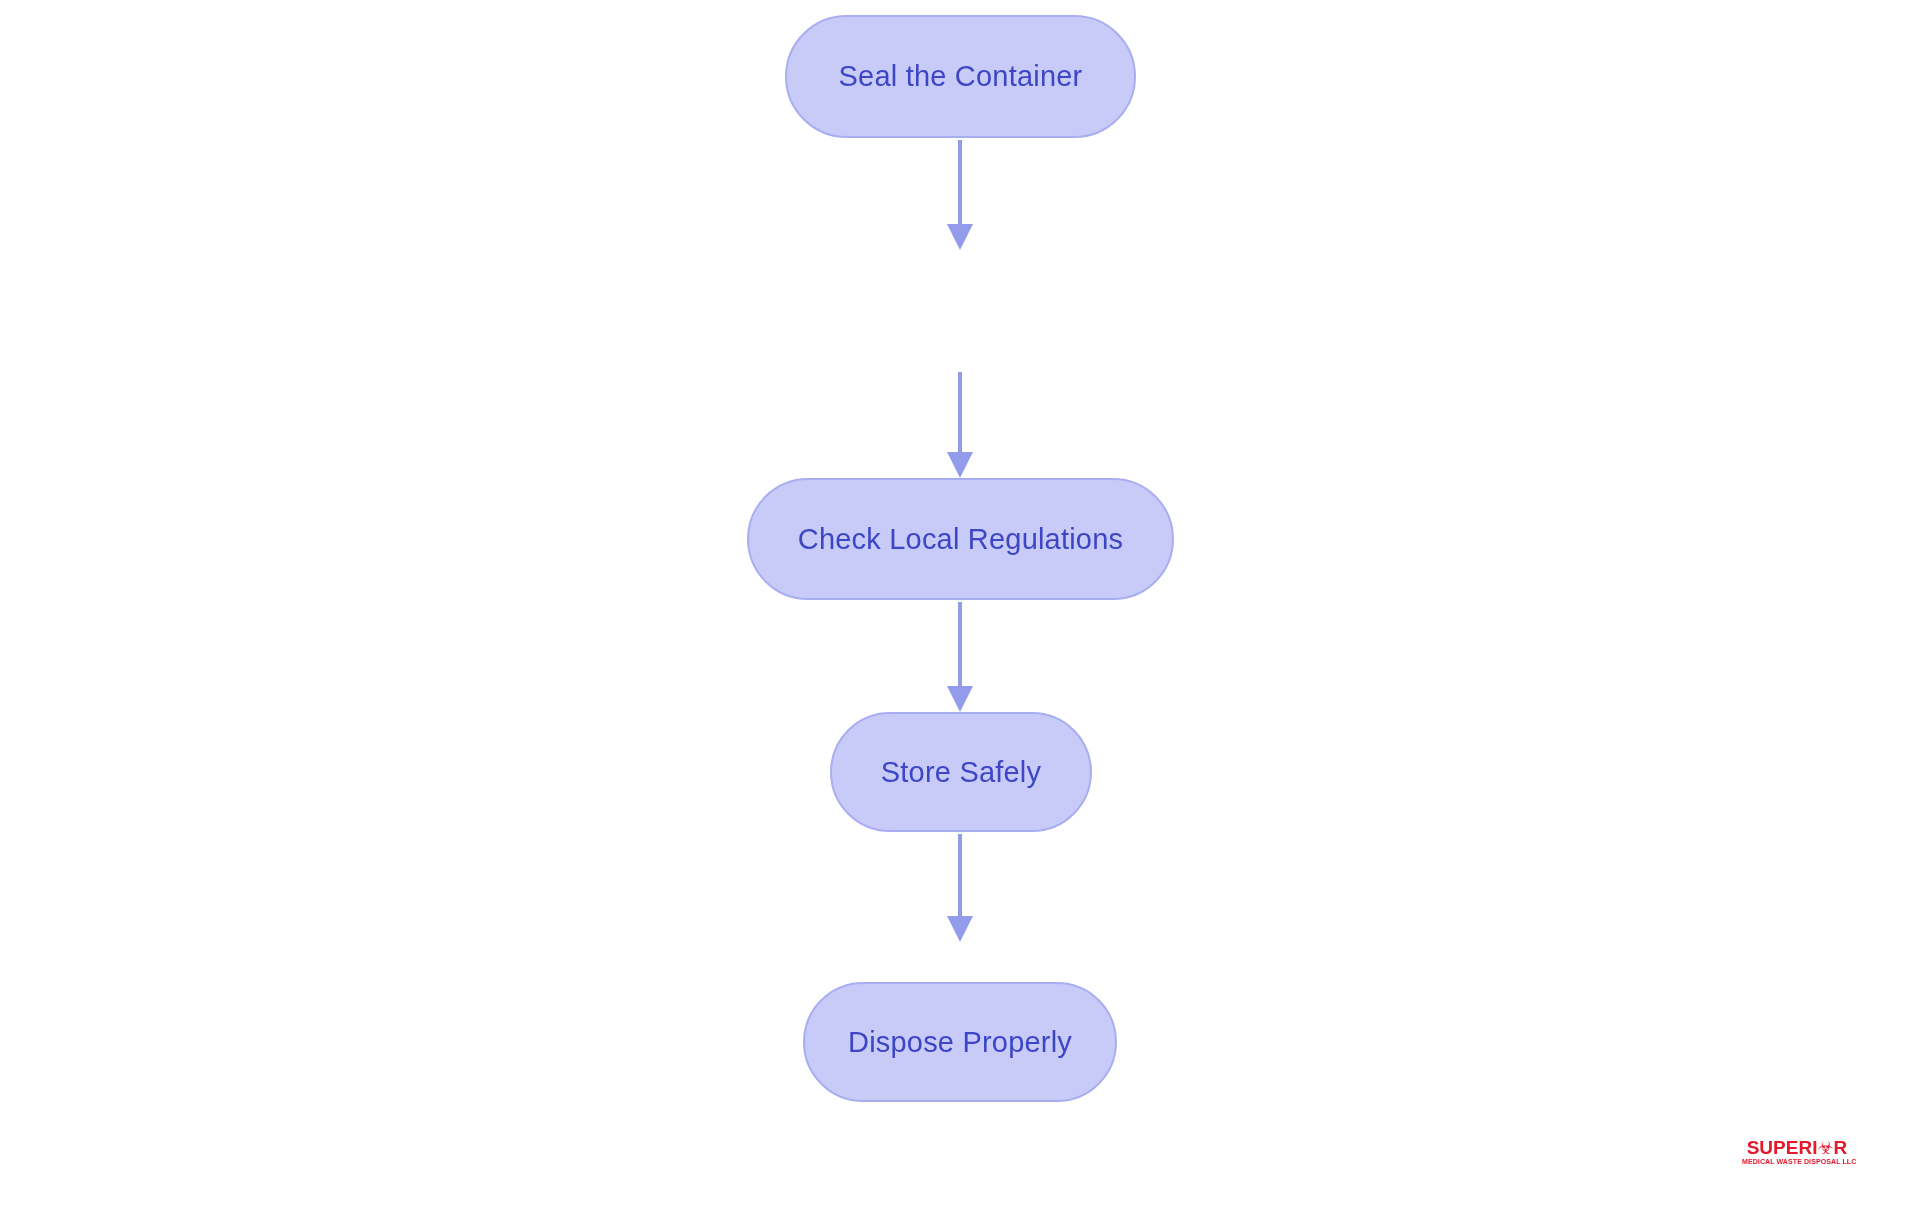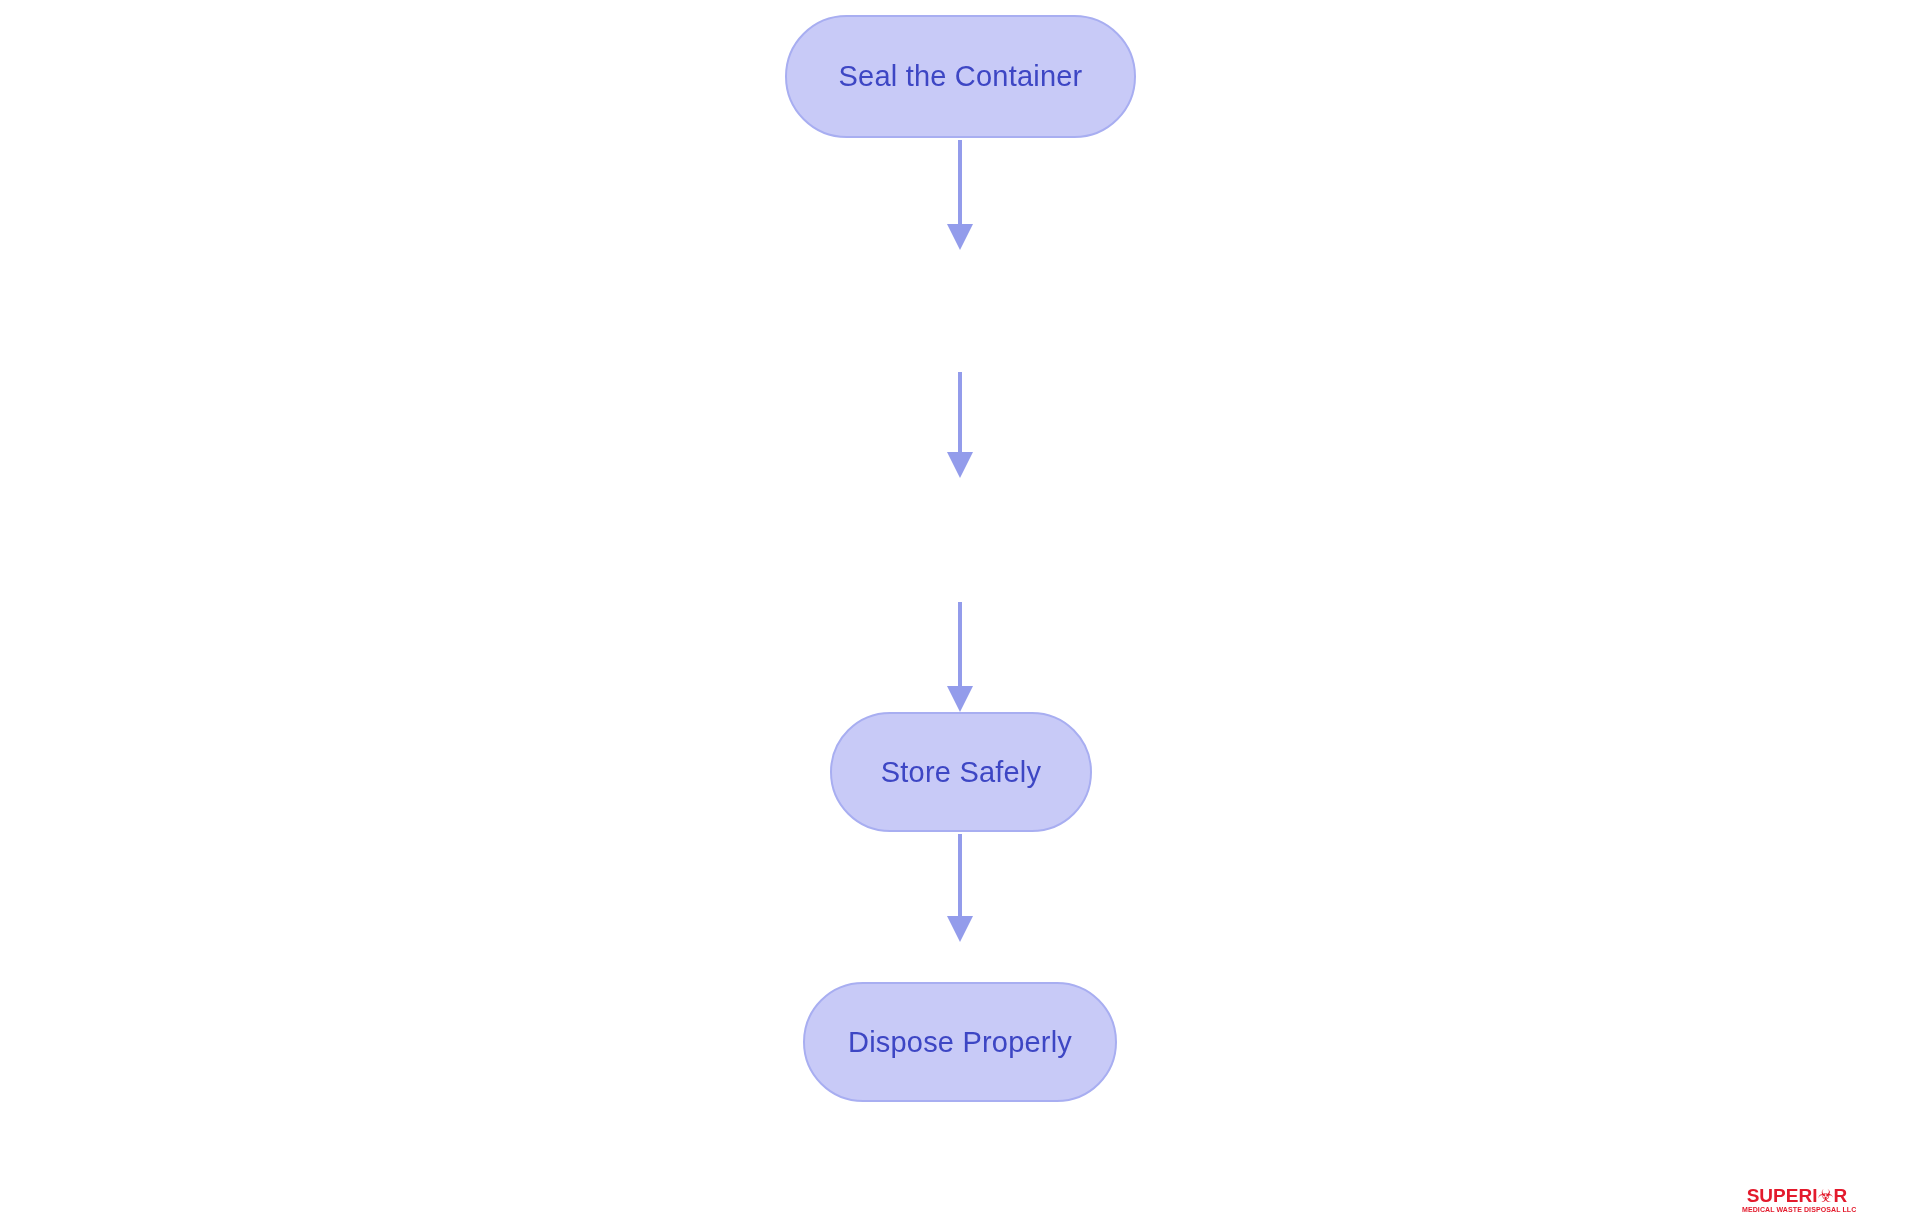--- a/index.html
+++ b/index.html
@@ -49,21 +49,21 @@
     left: 50%;
     transform: translateX(-50%);
     width: 0; height: 0;
     border-left: 13px solid transparent;
     border-right: 13px solid transparent;
     border-top: 26px solid var(--arrow);
   }
   .logo {
     position: absolute;
     left: 1742px;
-    top: 1186px;
+    top: 1138px;
     width: 110px;
     text-align: center;
     color: var(--logo-red);
     line-height: 1;
   }
   .logo-brand {
     font-weight: bold;
     font-size: 19px;
     letter-spacing: 0px;
     white-space: nowrap;
@@ -84,20 +84,23 @@
 </head>
 <body>
 
 <div class="stage">
 
   <div class="node" style="left:785px; top:15px; width:351px; height:123px;">
     <span>Seal the Container</span>
   </div>
 
 
+  <div class="node" style="left:747px; top:478px; width:427px; height:122px;">
+    <span>Check Local Regulations</span>
+  </div>
 
   <div class="node" style="left:830px; top:712px; width:262px; height:120px;text-align:center;">
     <span>Store Safely</span>
   </div>
 
   <div class="node" style="left:803px; top:942px; width:314px; height:120px;margin-top:40px;">
     <span>Dispose Properly</span>
   </div>
 
   <div class="arrow" style="left:958px; top:140px; height:84px;"></div>

